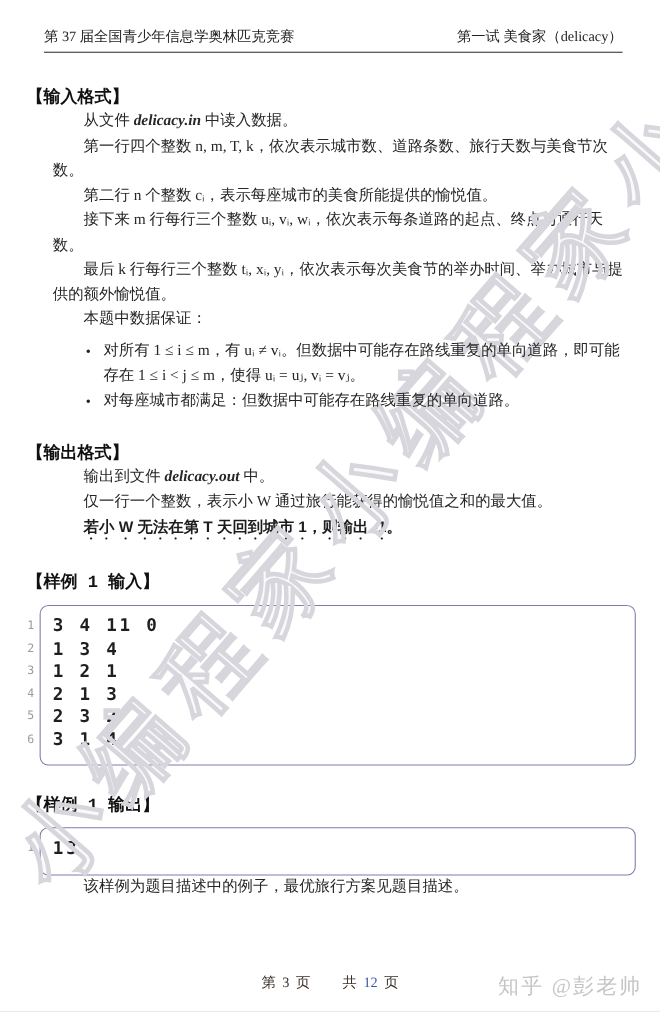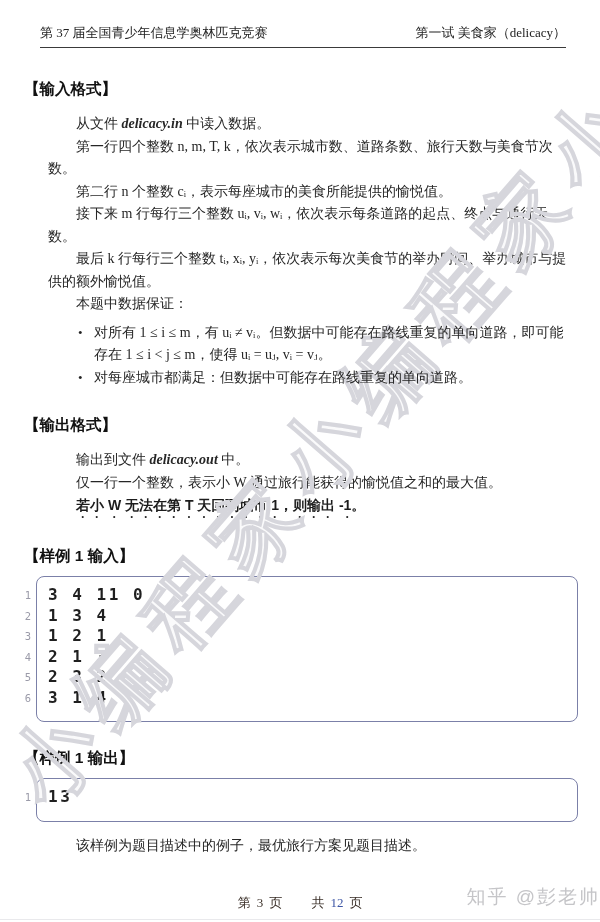--- a/index.html
+++ b/index.html
@@ -8,25 +8,25 @@
   .page { position:relative; width:600px; height:922px; background:#fff; overflow:hidden; }
 
   
   .hdr { display:flex; justify-content:space-between; 
          margin:24px 34px 0 40px; padding-bottom:5px; border-bottom:1px solid #3a3a3a;
          font-size:13px; color:#222; }
 
   
   .sec-title { margin:0 30px 0 24px; font-family:"Liberation Sans","DejaVu Sans",sans-serif;
                font-weight:bold; font-size:15.5px; color:#111; line-height:22px; }
-  .mt-lg { margin-top:30px; } .mt-md { margin-top:25px; } .mt-xl { margin-top:40px; }
+  .mt-lg { margin-top:30px; } .mt-md { margin-top:25px;font-family:Liberation Mono, monospace; } .mt-xl { margin-top:40px; }
 
   
   .para { margin:0 30px 0 48px; font-size:14px; line-height:22.5px; text-indent:2em; color:#262626; }
-  .para.first { margin-top:13px; }
+  .para.first { }
   .math-file { font-style:italic; font-weight:bold; font-family:"Liberation Serif","DejaVu Serif",serif; }
   .emph { font-family:"Liberation Sans","DejaVu Sans",sans-serif; font-weight:bold; color:#1c1c1c;
           -webkit-text-emphasis:filled dot; -webkit-text-emphasis-position:under right;
           text-emphasis:filled dot; text-emphasis-position:under right; }
 
   
   ul.bullets { margin:6px 30px 0 78px; list-style:none; }
   ul.bullets li { position:relative; padding-left:16px; font-size:14px; line-height:22.5px; color:#262626; }
   ul.bullets li::before { content:"•"; position:absolute; left:0; top:0; font-size:13px; color:#222; }
 
@@ -35,36 +35,36 @@
   .gutter { width:26px; padding:9px 5px 0 0; text-align:right; }
   .gutter .ln { height:20.5px; line-height:20.5px; font-family:"DejaVu Sans Mono",monospace;
                 font-size:10.5px; color:#9a9aa8; }
   .codebox { flex:1; border:1px solid #7b80a8; border-radius:8px; background:#fff;
              padding:8px 10px 13px 11px; }
   .codebox .cl { height:20.5px; line-height:20.5px; white-space:pre;
                  font-family:"DejaVu Sans Mono",monospace; font-weight:bold;
                  font-size:16px; letter-spacing:2.5px; color:#1f1f1f; }
 
   
-  .footer { position:absolute; left:0; right:0; bottom:10px; text-align:center;
+  .footer { position:absolute; left:0; right:0; bottom:20px; text-align:center;
             font-size:13px; color:#3a2f28; }
   .footer .grp { display:inline-block; }
   .footer .grp + .grp { margin-left:20px; }
   .footer .tok { margin:0 3px; }
   .footer .num-dark { color:#3d332b; }
   .footer .num-link { color:#3c55a5; }
 
   
   .wm-diag { position:absolute; left:26px; top:734px; transform:rotate(-49deg);
              transform-origin:0 50%; white-space:nowrap; pointer-events:none;
              font-family:"Liberation Sans","DejaVu Sans",sans-serif; font-weight:bold;
              font-size:86px; letter-spacing:16px;
              color:rgba(170,170,180,0.06); -webkit-text-stroke:1.4px #d6d6dc; }
-  .wm-zhihu { position:absolute; right:0; bottom:12px; pointer-events:none;
-              font-family:Liberation Sans, sans-serif;
+  .wm-zhihu { position:absolute; right:16px; bottom:12px; pointer-events:none;
+              font-family:Liberation Serif, serif;
               font-size:19px; color:#c5c5c8; letter-spacing:2px; }
   .page-edge { position:absolute; left:0; right:0; bottom:2px; height:1px; background:#e9e9ec; }
 </style>
 </head>
 <body>
 
 <div class="page">
 
   <div class="wm-diag">小编程家小编程家小编程家</div>
 

